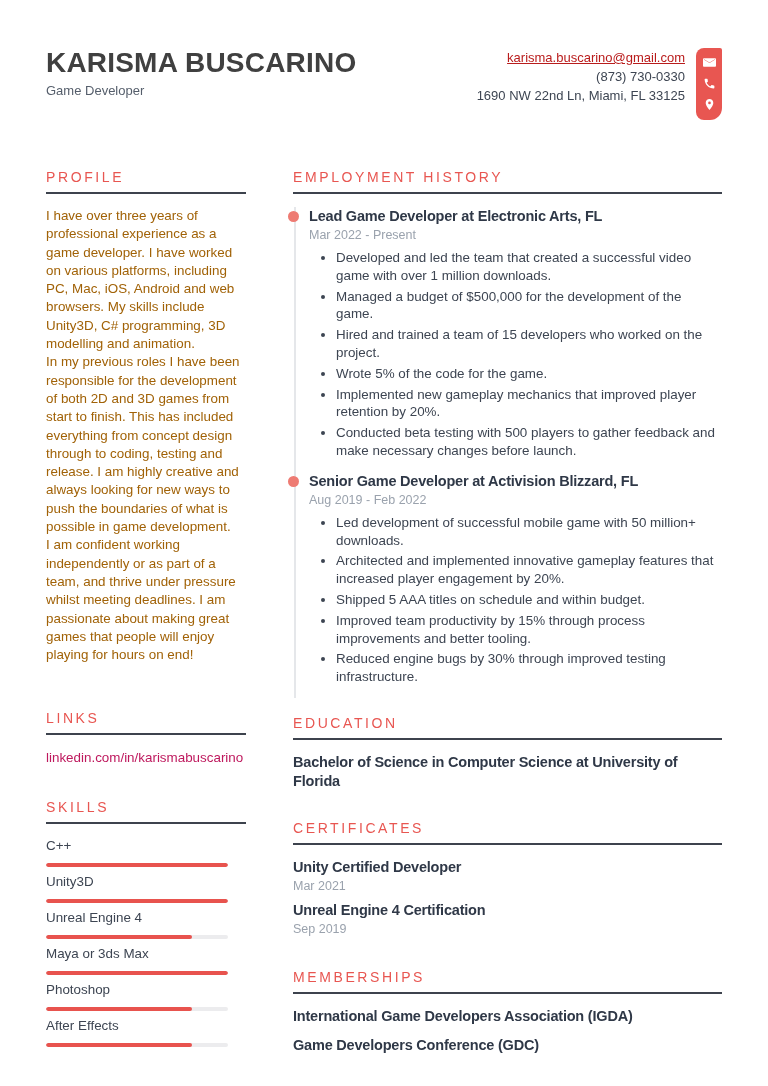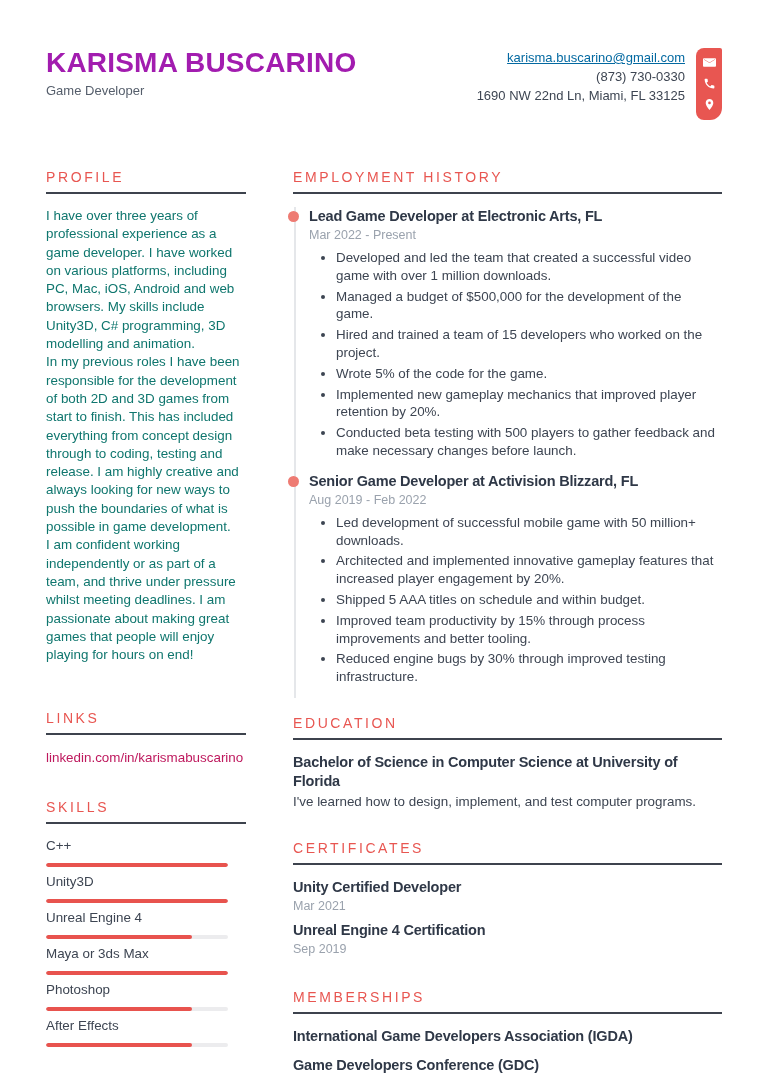--- a/index.html
+++ b/index.html
@@ -16,29 +16,29 @@
     background: #ffffff;
     padding: 48px 46px 0 46px;
     overflow: hidden;
   }
 
   
   header { display: flex; justify-content: space-between; align-items: flex-start; }
   .name {
     font-size: 28px;
     font-weight: 700;
-    color: #a21caf;
+    color: #404040;
     letter-spacing: 0.2px;
     line-height: 1.05;
   }
   .header-job-title { font-size: 13px; color: #555e6b; margin-top: 6px; }
   .header-right { display: flex; align-items: flex-start; }
   .contact-lines { text-align: right; font-size: 13px; line-height: 19px; color: #3d4552; }
   .contact-email {
-    color: #0369a1; text-decoration: underline; cursor: pointer;
+    color: #b91c1c; text-decoration: underline; cursor: pointer;
   }
   .icon-bar {
     margin-left: 11px;
     width: 26px;
     background: #e85651;
     border-radius: 8px 2px 12px 8px;
     display: flex;
     flex-direction: column;
     align-items: center;
     gap: 8px;
@@ -61,21 +61,21 @@
     color: #e85651;
     border-bottom: 2px solid #3d434d;
     padding-bottom: 7px;
     margin-bottom: 13px;
   }
 
   
   .profile-text {
     font-size: 13.4px;
     line-height: 18.3px;
-    color: #0f766e;
+    color: #a16207;
     white-space: pre-line;
   }
   .sec-links { margin-top: 46px; }
   .link-item {
     font-size: 13.4px;
     color: #be185d;
     cursor: pointer;
     display: inline-block;
     margin-top: 2px;
   }
@@ -262,21 +262,20 @@
             </ul>
           </article>
 
         </div>
       </section>
 
       <section class="sec-education">
         <h2 class="sec">EDUCATION</h2>
         <div>
           <h3 class="entry-title">Bachelor of Science in Computer Science at University of Florida</h3>
-          <p class="entry-desc">I've learned how to design, implement, and test computer programs.</p>
         </div>
       </section>
 
       <section class="sec-certificates">
         <h2 class="sec">CERTIFICATES</h2>
         <div class="cert-entry">
           <h3 class="entry-title">Unity Certified Developer</h3>
           <div class="entry-dates">Mar 2021</div>
         </div>
         <div class="cert-entry">

